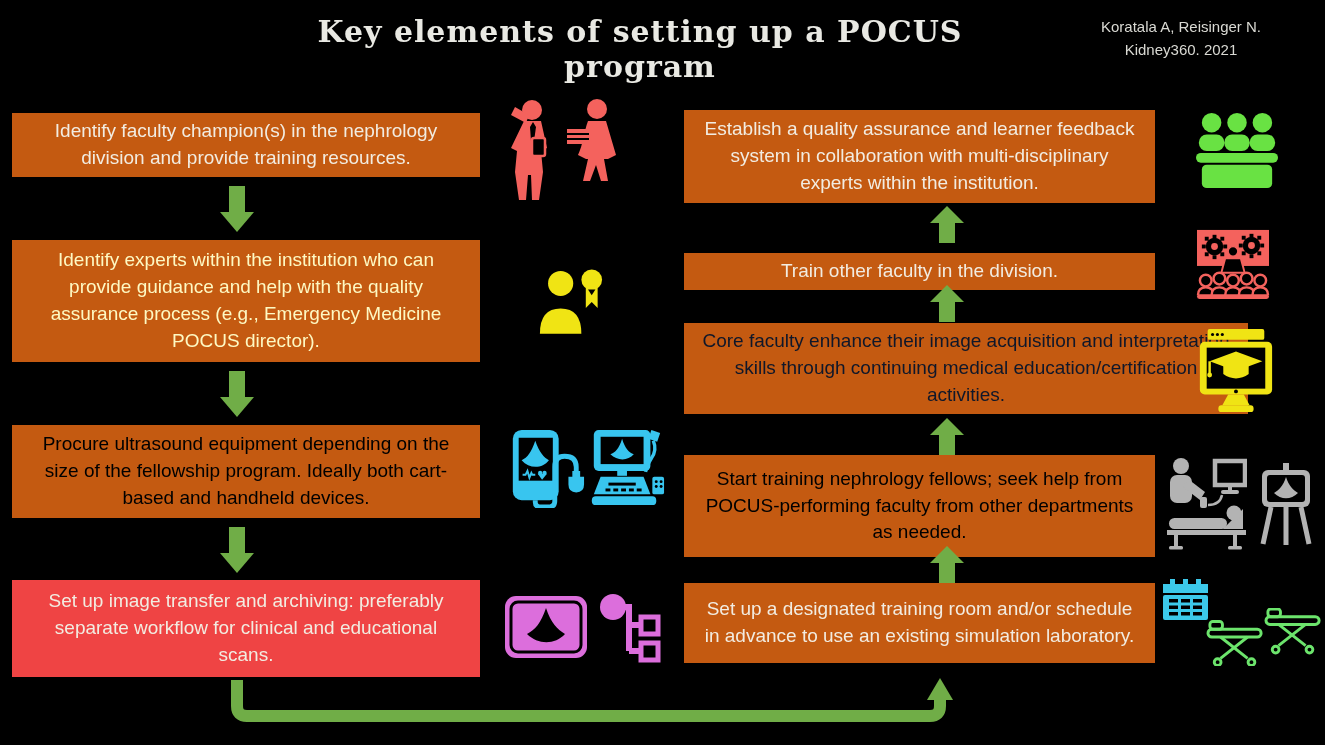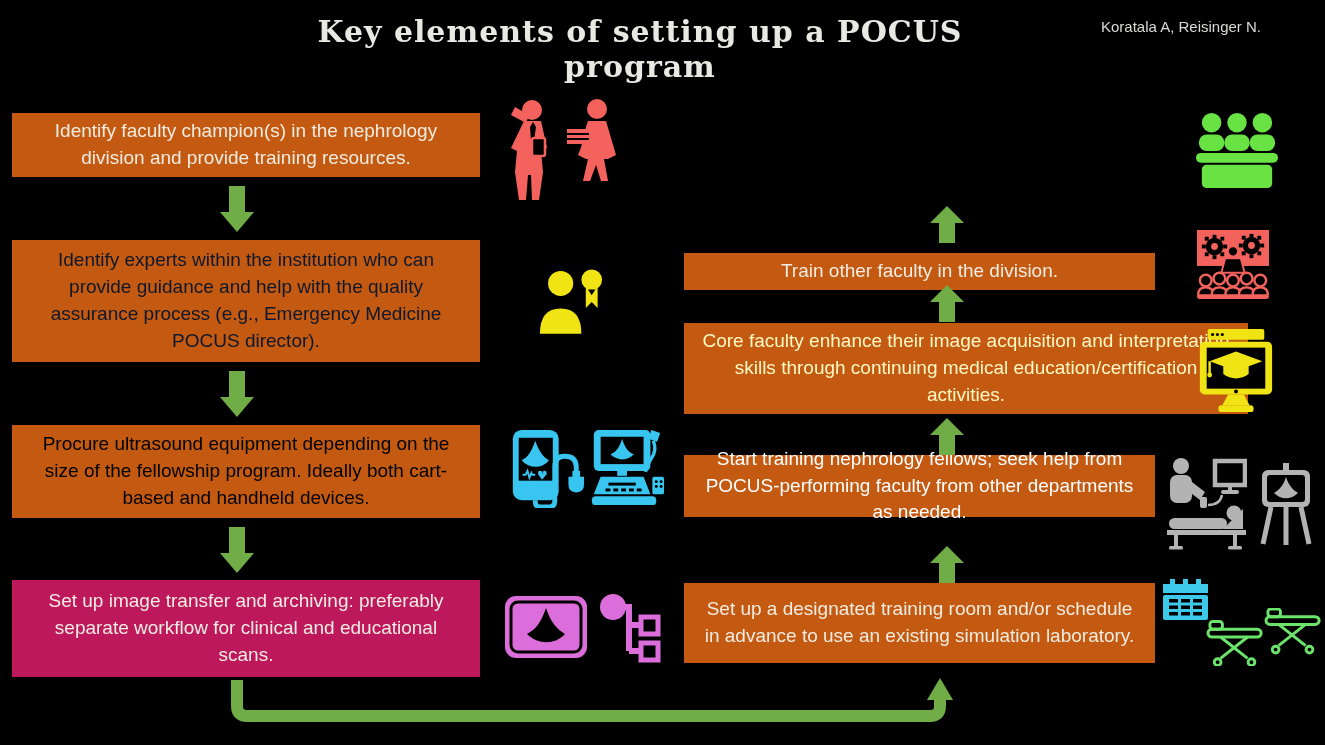--- a/index.html
+++ b/index.html
@@ -15,30 +15,32 @@
   svg{display:block;}
 </style>
 </head>
 <body>
 
 <div id="stage" style="background-color: rgb(0, 0, 0);">
 
   <div class="abs title" style="left: 310px; top: 14px; width: 660px; color: rgb(233, 233, 227);">Key elements of setting up a POCUS program</div>
   <div class="abs citation" style="left: 1066px; top: 16px; width: 230px; color: rgb(217, 217, 211);">
     <div>Koratala A, Reisinger N.</div>
+    <div>Kidney360. 2021</div>
   </div>
 
   <div class="box" style="left: 12px; top: 113px; width: 468px; height: 64px; color: rgb(242, 236, 225); background-color: rgb(196, 90, 17);">Identify faculty champion(s) in the nephrology division and provide training resources.</div>
-  <div class="box" style="left: 12px; top: 240px; width: 468px; height: 122px; color: #0f172a; background-color: rgb(196, 90, 17);">Identify experts within the institution who can provide guidance and help with the quality assurance process (e.g., Emergency Medicine POCUS director).</div>
+  <div class="box" style="left: 12px; top: 240px; width: 468px; height: 122px; color: #fef9c3; background-color: rgb(196, 90, 17);">Identify experts within the institution who can provide guidance and help with the quality assurance process (e.g., Emergency Medicine POCUS director).</div>
   <div class="box" style="left: 12px; top: 425px; width: 468px; height: 93px; color: #000000; background-color: rgb(196, 90, 17);">Procure ultrasound equipment depending on the size of the fellowship program. Ideally both cart-based and handheld devices.</div>
-  <div class="box" style="left: 12px; top: 580px; width: 468px; height: 97px; color: rgb(242, 236, 225); background-color: #be185d;">Set up image transfer and archiving: preferably separate workflow for clinical and educational scans.</div>
-
+  <div class="box" style="left: 12px; top: 580px; width: 468px; height: 97px; color: rgb(242, 236, 225); background-color: #ef4444;">Set up image transfer and archiving: preferably separate workflow for clinical and educational scans.</div>
+
+  <div class="box" style="left: 684px; top: 110px; width: 471px; height: 93px; color: rgb(242, 236, 225); background-color: rgb(196, 90, 17);">Establish a quality assurance and learner feedback system in collaboration with multi-disciplinary experts within the institution.</div>
   <div class="box" style="left: 684px; top: 245px; width: 471px; height: 37px; color: rgb(242, 236, 225); background-color: rgb(196, 90, 17); margin-top: 8px;">Train other faculty in the division.</div>
-  <div class="box" style="left: 684px; top: 323px; width: 564px; height: 91px; color: #fef9c3; background-color: rgb(196, 90, 17);">Core faculty enhance their image acquisition and interpretation skills through continuing medical education/certification activities.</div>
-  <div class="box" style="left: 684px; top: 455px; width: 471px; height: 62px; color: #ffffff; background-color: rgb(196, 90, 17);">Start training nephrology fellows; seek help from POCUS-performing faculty from other departments as needed.</div>
+  <div class="box" style="left: 684px; top: 323px; width: 564px; height: 91px; color: #0f172a; background-color: rgb(196, 90, 17);">Core faculty enhance their image acquisition and interpretation skills through continuing medical education/certification activities.</div>
+  <div class="box" style="left: 684px; top: 455px; width: 471px; height: 102px; color: #000000; background-color: rgb(196, 90, 17);">Start training nephrology fellows; seek help from POCUS-performing faculty from other departments as needed.</div>
   <div class="box" style="left: 684px; top: 583px; width: 471px; height: 80px; color: rgb(242, 236, 225); background-color: rgb(196, 90, 17);">Set up a designated training room and/or schedule in advance to use an existing simulation laboratory.</div>
 
   <svg class="abs" style="left: 220px; top: 186px; color: rgb(112, 173, 71);" width="34" height="46" viewBox="0 0 34 46" fill="currentColor">
     <rect x="9" y="0" width="16" height="28"></rect>
       <polygon points="0,26 34,26 17,46"></polygon>
     </svg>
   <svg class="abs" style="left: 220px; top: 371px; color: rgb(112, 173, 71);" width="34" height="46" viewBox="0 0 34 46" fill="currentColor">
     <rect x="9" y="0" width="16" height="28"></rect>
       <polygon points="0,26 34,26 17,46"></polygon>
     </svg>

